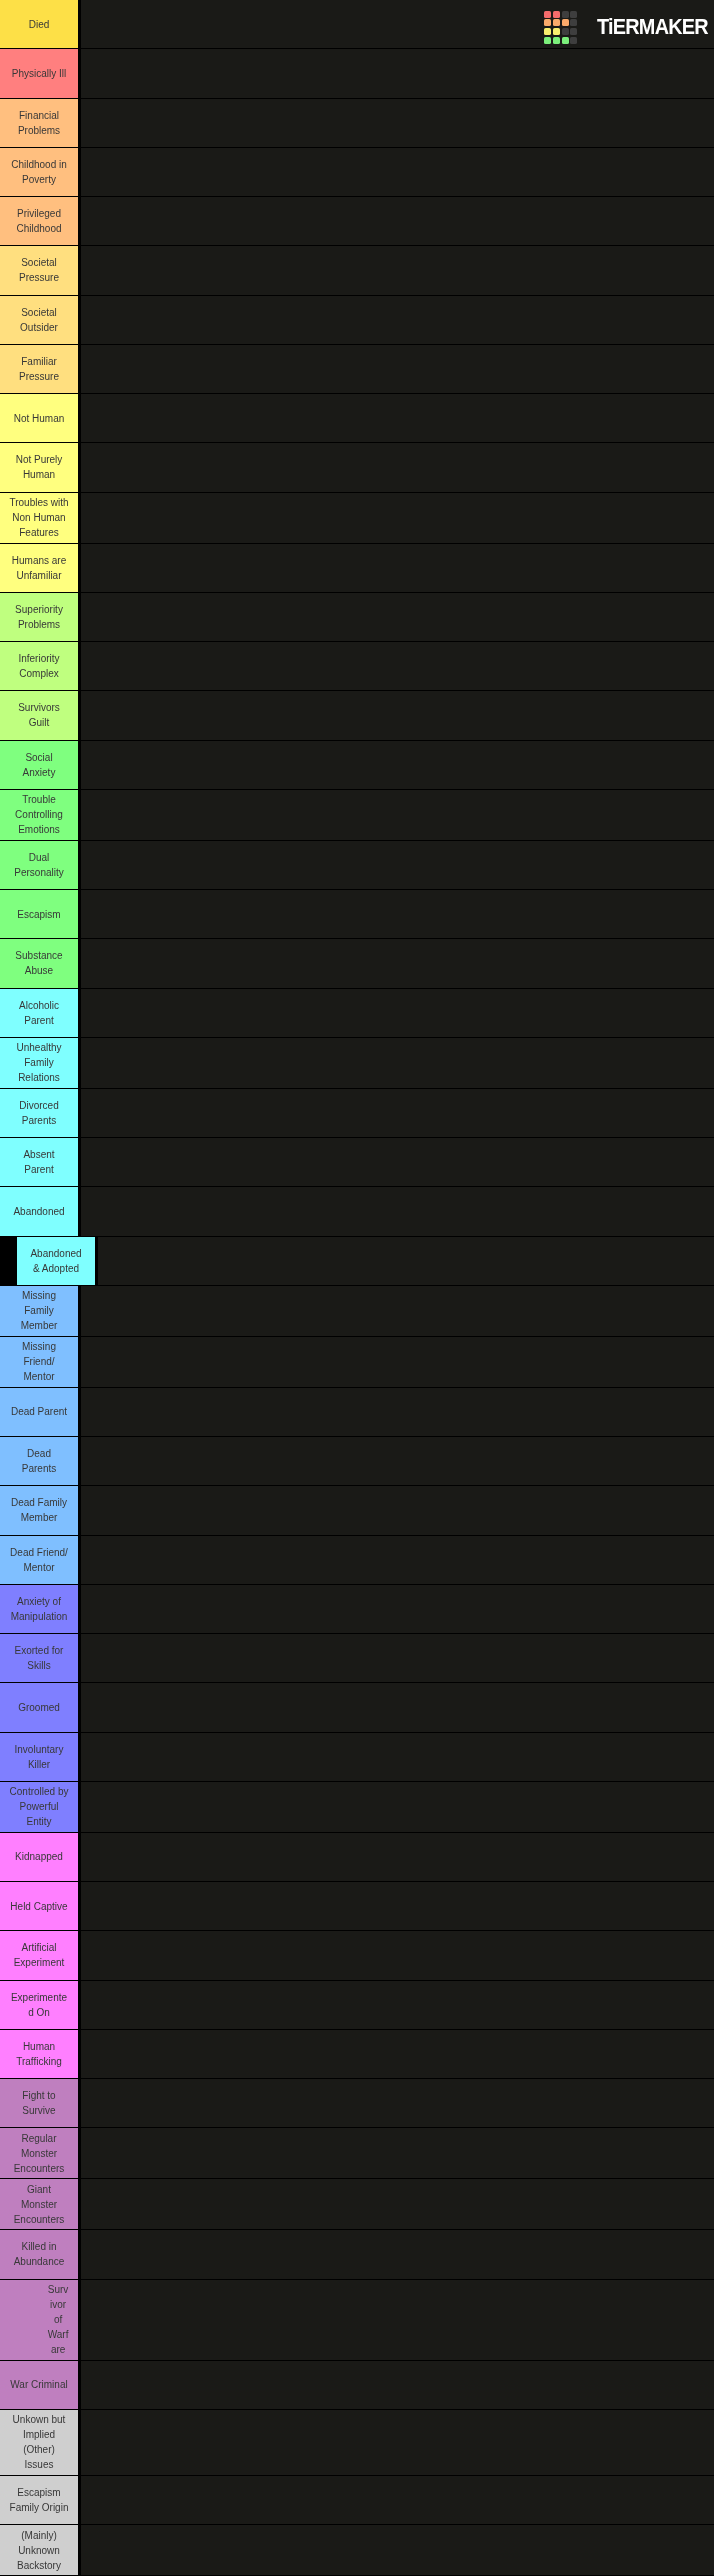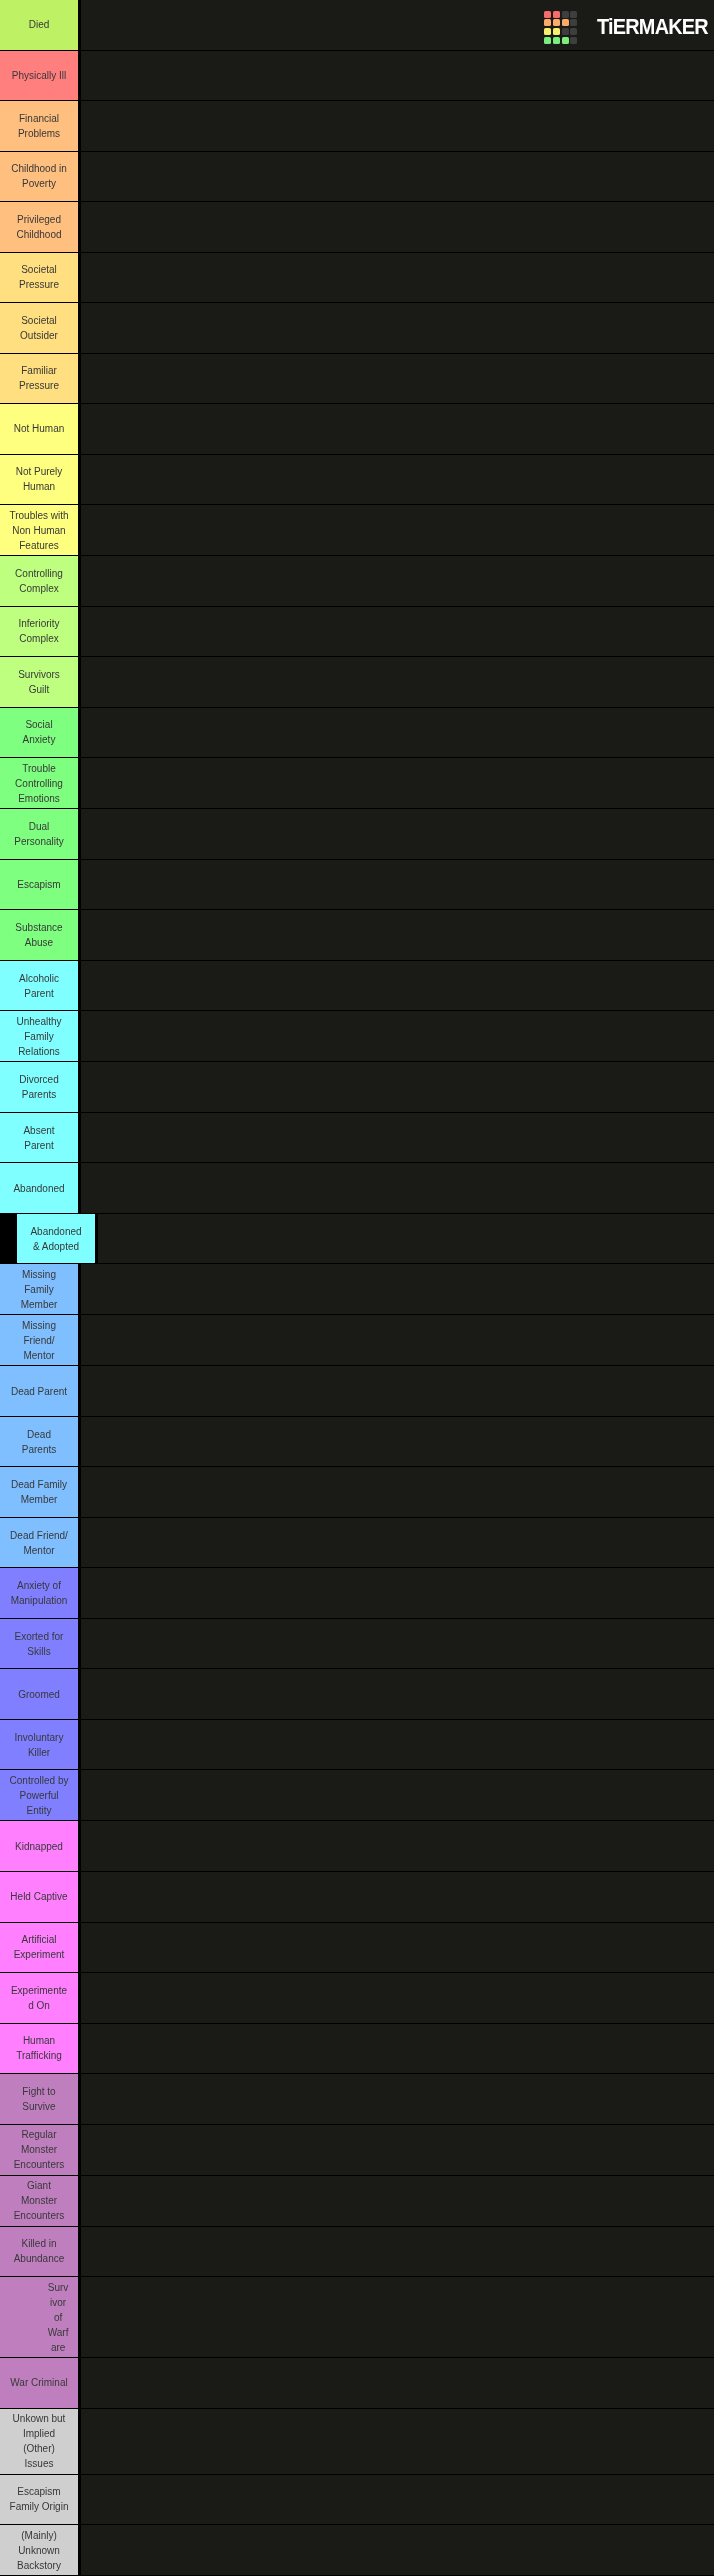--- a/index.html
+++ b/index.html
@@ -68,21 +68,21 @@
     white-space: nowrap;
   }
 </style>
 </head>
 <body>
 
 <div class="tierlist">
 
   <div id="rows">
     <div class="tier-row" style="border-bottom-color: rgb(0, 0, 0);">
-      <div class="tier-label" style="background: #bef264; color: rgb(56, 56, 56);">Died</div>
+      <div class="tier-label" style="background: #fde047; color: rgb(56, 56, 56);">Died</div>
       <div class="tier-content" style="background: rgb(26, 26, 23);"></div>
     </div>
 
     <div class="tier-row" style="border-bottom-color: rgb(0, 0, 0);">
       <div class="tier-label" style="background: rgb(255, 127, 127); color: rgb(56, 56, 56);">Physically Ill</div>
       <div class="tier-content" style="background: rgb(26, 26, 23);"></div>
     </div>
 
     <div class="tier-row" style="border-bottom-color: rgb(0, 0, 0);">
       <div class="tier-label" style="background: rgb(255, 191, 127); color: rgb(56, 56, 56);">Financial Problems</div>
@@ -122,23 +122,27 @@
     <div class="tier-row" style="border-bottom-color: rgb(0, 0, 0);">
       <div class="tier-label" style="background: rgb(255, 255, 127); color: rgb(56, 56, 56);">Not Purely Human</div>
       <div class="tier-content" style="background: rgb(26, 26, 23);"></div>
     </div>
 
     <div class="tier-row" style="border-bottom-color: rgb(0, 0, 0);">
       <div class="tier-label" style="background: rgb(255, 255, 127); color: rgb(56, 56, 56);">Troubles with Non Human Features</div>
       <div class="tier-content" style="background: rgb(26, 26, 23);"></div>
     </div>
 
-
-    <div class="tier-row" style="border-bottom-color: rgb(0, 0, 0);">
-      <div class="tier-label" style="background: rgb(191, 255, 127); color: rgb(56, 56, 56);">Controlling Complex</div>
+    <div class="tier-row" style="border-bottom-color: rgb(0, 0, 0);">
+      <div class="tier-label" style="background: rgb(255, 255, 127); color: rgb(56, 56, 56);">Humans are Unfamiliar</div>
+      <div class="tier-content" style="background: rgb(26, 26, 23);"></div>
+    </div>
+
+    <div class="tier-row" style="border-bottom-color: rgb(0, 0, 0);">
+      <div class="tier-label" style="background: rgb(191, 255, 127); color: rgb(56, 56, 56);">Superiority Problems</div>
       <div class="tier-content" style="background: rgb(26, 26, 23);"></div>
     </div>
 
     <div class="tier-row" style="border-bottom-color: rgb(0, 0, 0);">
       <div class="tier-label" style="background: rgb(191, 255, 127); color: rgb(56, 56, 56);">Inferiority Complex</div>
       <div class="tier-content" style="background: rgb(26, 26, 23);"></div>
     </div>
 
     <div class="tier-row" style="border-bottom-color: rgb(0, 0, 0);">
       <div class="tier-label" style="background: rgb(191, 255, 127); color: rgb(56, 56, 56);">Survivors Guilt</div>

